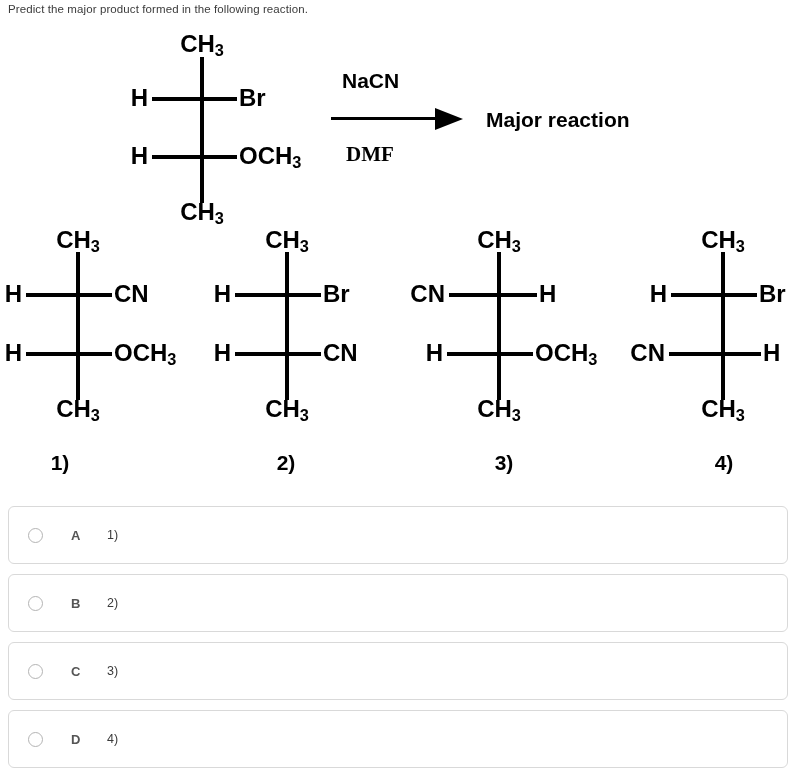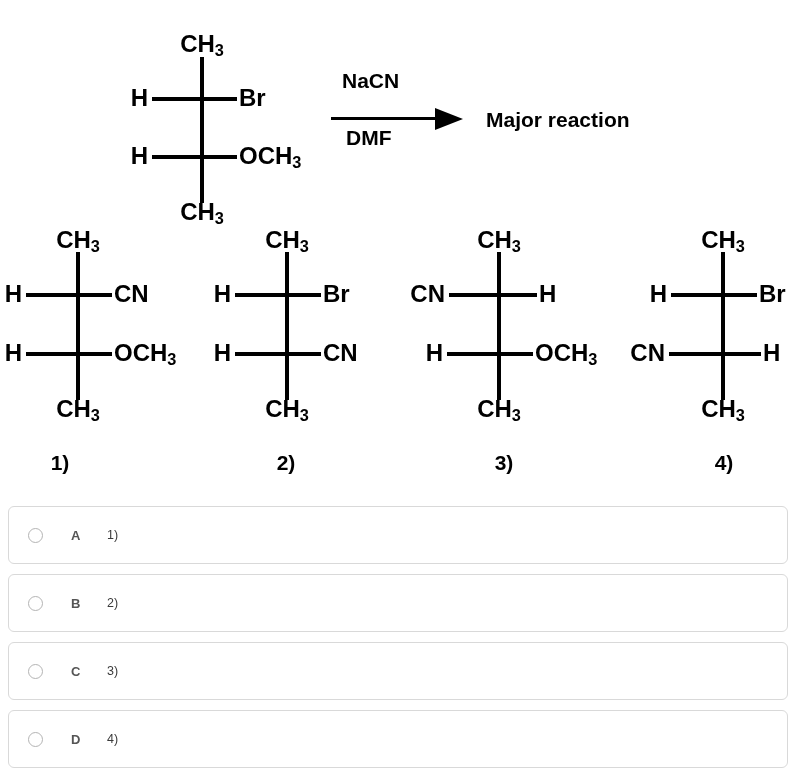--- a/index.html
+++ b/index.html
@@ -129,20 +129,21 @@
     margin-left: 22px;
     font-size: 12.5px;
     color: #3b3b3b;
   }
 </style>
 </head>
 <body>
 
 <div id="page">
 
+  <div class="prompt">Predict the major product formed in the following reaction.</div>
 
   <div class="fischer" style="left:0; top:0; width:340px; height:225px;">
 
     <div class="vbond" style="left:200px; top:57px; height:46px;"></div>
     <div class="vbond" style="left:200px; top:99px; height:60px;"></div>
     <div class="vbond" style="left:200px; top:155px; height:48px;"></div>
 
     <div class="hbond" style="left:152px; top:97px; width:52px;"></div>
     <div class="hbond" style="left:200px; top:97px; width:37px;"></div>
 
@@ -154,21 +155,21 @@
     <div class="lbl left-of" style="left:148px; top:86px; font-size:24px;">H</div>
     <div class="lbl" style="left:239px; top:86px; font-size:24px;">Br</div>
     <div class="lbl left-of" style="left:148px; top:144px; font-size:24px;">H</div>
     <div class="lbl" style="left:239px; top:144px; font-size:24px;">OCH<sub>3</sub></div>
   </div>
 
   <div style="position:absolute; left:0; top:0;">
     <div class="cond" style="left:342px; top:69px;">NaCN</div>
     <div class="arrow-shaft" style="left:331px; top:117px; width:108px;"></div>
     <div class="arrow-head" style="left:435px; top:108px;"></div>
-    <div class="cond" style="left:346px; top:126px;">DMF</div>
+    <div class="cond" style="left:346px; top:142px;font-family:Liberation Serif, serif;">DMF</div>
     <div class="major" style="left:486px; top:108px;">Major reaction</div>
   </div>
 
   <div class="fischer" style="left:0; top:0; width:200px; height:470px;">
     <div class="vbond" style="left:76px; top:252px; height:46px;"></div>
     <div class="vbond" style="left:76px; top:294px; height:62px;"></div>
     <div class="vbond" style="left:76px; top:352px; height:48px;"></div>
     <div class="hbond" style="left:26px; top:293px; width:54px;"></div>
     <div class="hbond" style="left:76px; top:293px; width:36px;"></div>
     <div class="hbond" style="left:26px; top:352px; width:54px;"></div>

